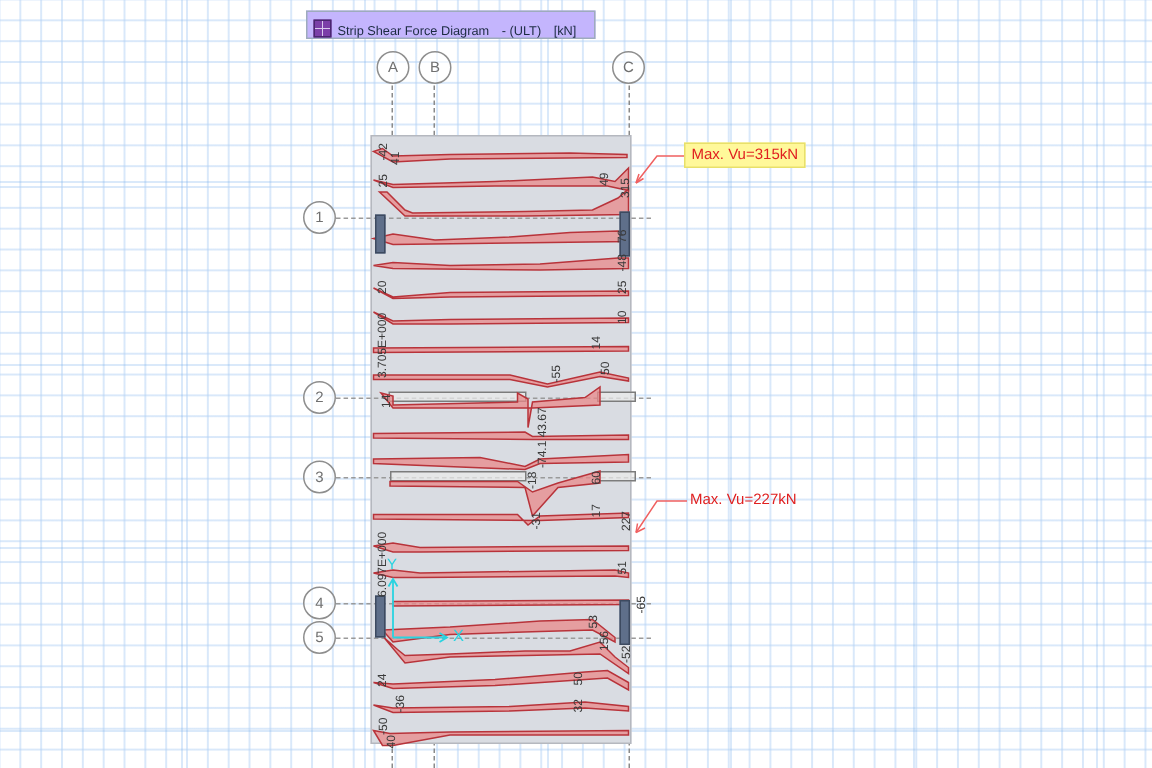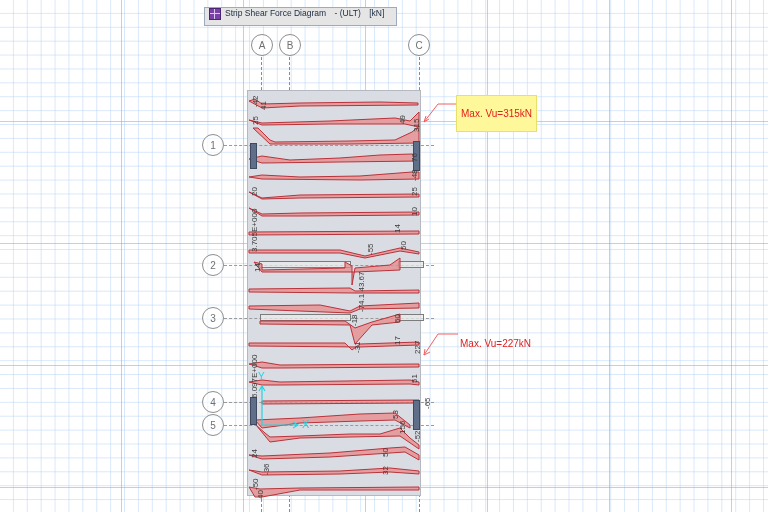--- a/index.html
+++ b/index.html
@@ -10,22 +10,22 @@
         linear-gradient(to right, rgba(120,175,235,0.55) 1px, transparent 1px),
         linear-gradient(to bottom, rgba(120,175,235,0.55) 1px, transparent 1px),
         linear-gradient(to right, rgba(180,210,245,0.5) 1px, transparent 1px),
         linear-gradient(to bottom, rgba(180,210,245,0.5) 1px, transparent 1px);
       background-size: 122px 122px, 122px 122px, 13.9px 13.9px, 13.9px 13.9px;
       background-position: -1px -1px, -1px -1px, -1px -1px, -1px -1px;
       font-family:"Liberation Sans", sans-serif;
     }
     .title-bar {
       position:absolute; left:204px; top:7px; height:17px;
-      background:#e5e5e5; border:1px solid #9eabbd;
-      display:flex; align-items:flex-start; padding:0 6px 0 4px;
+      background:#c4b5fd; border:1px solid #9eabbd;
+      display:flex; align-items:flex-end; padding:0 6px 0 4px;
       font-size:8.5px; color:#1b2a40;
     }
     .title-icon {
       width:10px; height:10px; margin-right:4px;
       background:
         linear-gradient(to right, transparent 45%, #d9c9ee 45%, #d9c9ee 55%, transparent 55%),
         linear-gradient(to bottom, transparent 45%, #d9c9ee 45%, #d9c9ee 55%, transparent 55%),
         #7b3fa8;
       border:1px solid #4a2670;
     }
@@ -50,21 +50,21 @@
     }
     .beam {
       position:absolute; height:5px; border:1px solid #7c7c7c; background:rgba(235,235,235,0.7);
     }
     .strip-svg { position:absolute; left:0; top:0; }
     .val {
       position:absolute; font-size:8px; color:#3a3a3a;
       transform:rotate(-90deg); transform-origin:left top; white-space:nowrap;
     }
     .callout {
-      position:absolute; font-size:10px; color:#e02020; padding:12px 4px;
+      position:absolute; font-size:10px; color:#e02020; padding:2px 4px;
       white-space:nowrap;
     }
     .callout.highlight { background:#fff89a; border:1px solid #e8e06a; }
   </style>
 </head>
 <body>
 
 <div class="title-bar">
   <div class="title-icon"></div>
   <div class="title-text">

